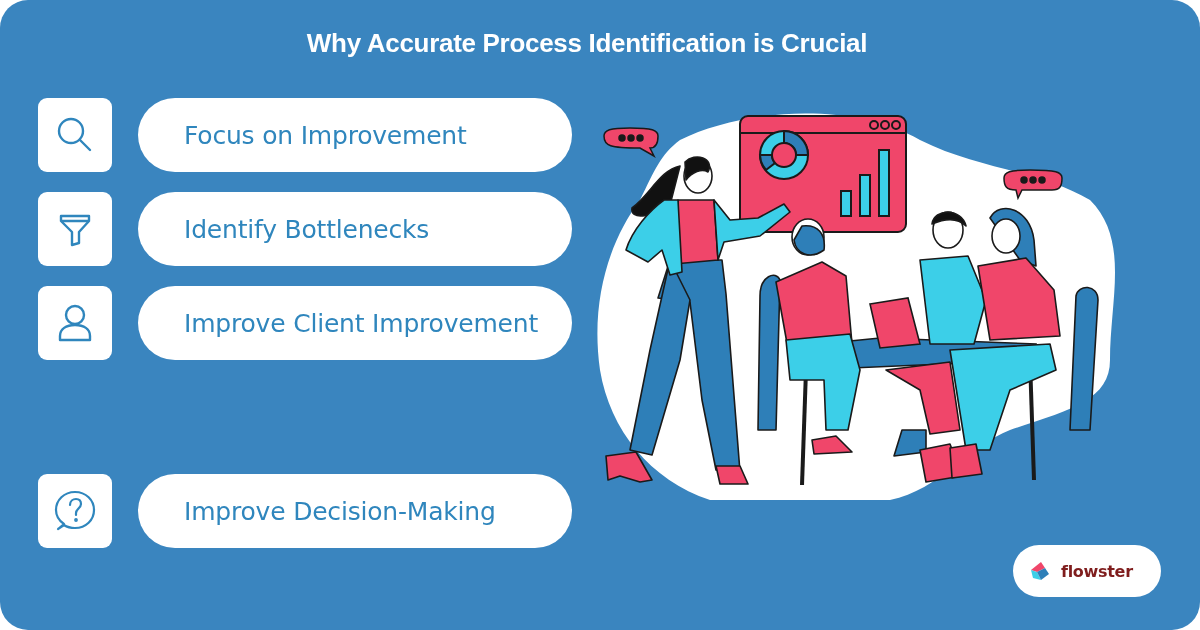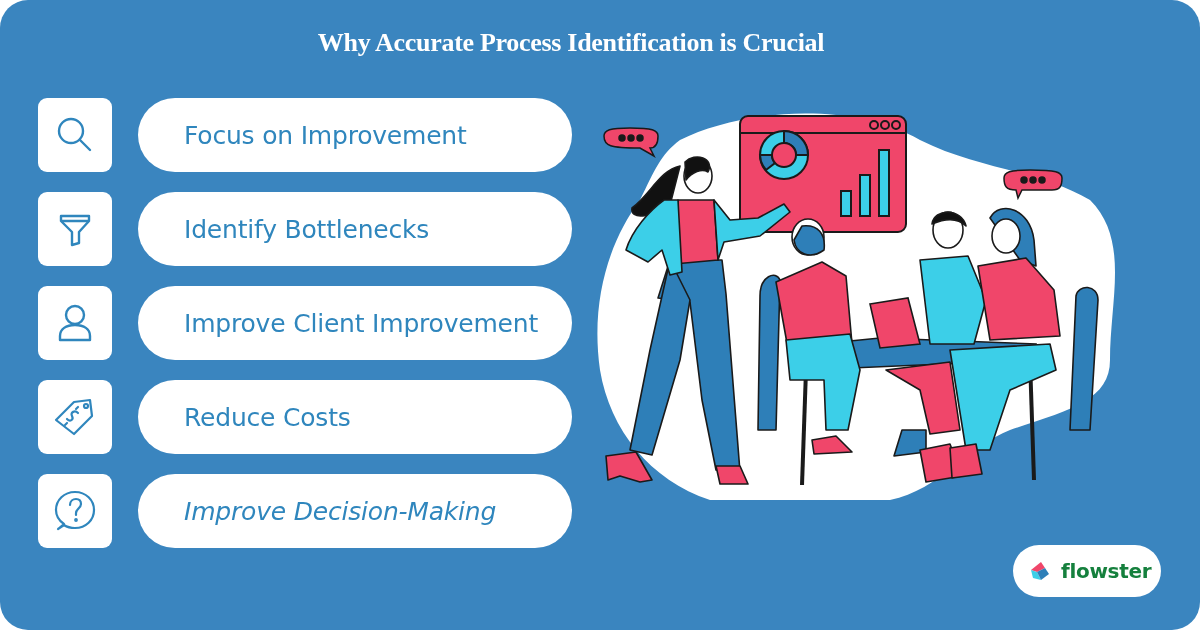--- a/index.html
+++ b/index.html
@@ -3,23 +3,23 @@
   <meta charset="utf-8">
   <style>
     * { box-sizing: border-box; margin: 0; padding: 0; }
     html, body { width: 1200px; height: 630px; background: #ffffff; overflow: hidden; }
     body { font-family: "Liberation Sans", sans-serif; }
     .canvas {
       position: absolute; left: 0; top: 0; width: 1200px; height: 630px;
       background: #3a85bf; border-radius: 28px; overflow: hidden;
     }
     .title {
-      position: absolute; left: 0; width: 1142px; top: 28px; text-align: center;
+      position: absolute; left: 16px; width: 1142px; top: 28px; text-align: center;
       color: #ffffff; font-weight: bold; font-size: 26px; letter-spacing: -0.3px;
-      font-family: Liberation Serif, serif;
+      font-family: Liberation Sans, sans-serif;
     }
     .row { position: absolute; left: 38px; height: 94px; width: 534px; padding-left: 20px; }
     .icon-box {
       position: absolute; left: 0; top: 0; width: 74px; height: 74px;
       background: #ffffff; border-radius: 9px;
       display: flex; align-items: center; justify-content: center;
     }
     .icon-box svg { width: 46px; height: 46px; }
     .pill {
       position: absolute; left: 100px; top: 0; width: 434px; height: 74px;
@@ -27,21 +27,21 @@
       display: flex; align-items: center; padding-left: 46px;
       color: #2f86bd; font-size: 25px; font-family: "DejaVu Sans", sans-serif;
       letter-spacing: -0.2px;
     }
     .illus { position: absolute; left: 590px; top: 100px; width: 540px; height: 400px; }
     .logo {
       position: absolute; left: 1013px; top: 545px; width: 148px; height: 52px;
       background: #ffffff; border-radius: 26px;
       display: flex; align-items: center; padding-left: 14px; gap: 8px;
     }
-    .logo-text { font-family: "DejaVu Sans", sans-serif; font-weight: bold; font-size: 20px; color: #15803d; letter-spacing: -0.3px; }
+    .logo-text { font-family: "DejaVu Sans", sans-serif; font-weight: bold; font-size: 16px; color: #7f1d1d; letter-spacing: -0.3px; }
   </style>
 </head>
 <body>
 
 <div class="canvas">
 
   <h1 class="title">Why Accurate Process Identification is Crucial</h1>
 
   <div class="row" style="top:98px;">
     <div class="icon-box">
@@ -66,34 +66,22 @@
   <div class="row" style="top:286px;">
     <div class="icon-box">
       <svg viewBox="0 0 46 46" fill="none" stroke="#2f86bd" stroke-width="2.4" stroke-linejoin="round">
         <circle cx="23" cy="15" r="9"></circle>
         <path d="M8 40 V36 C8 29 14 25 23 25 C32 25 38 29 38 36 V40 Z"></path>
       </svg>
     </div>
     <div class="pill">Improve Client Improvement</div>
   </div>
 
-  <div class="row" style="top:380px;">
-    <div class="icon-box">
-      <svg viewBox="0 0 46 46" fill="none" stroke="#2f86bd" stroke-width="2.2" stroke-linejoin="round" stroke-linecap="round">
-        <path d="M4 26 L22 8 L38 6 L40 22 L22 40 Z"></path>
-        <circle cx="34" cy="12" r="2"></circle>
-        <path d="M26 19 C23 16 18 18 20 22 C22 26 18 28 15 25"></path>
-        <line x1="24" y1="15" x2="26" y2="13"></line>
-        <line x1="15" y1="29" x2="13" y2="31"></line>
-      </svg>
-    </div>
-    <div class="pill">Reduce Costs</div>
-  </div>
 
-  <div class="row" style="top:474px;font-style:italic;">
+  <div class="row" style="top:474px;">
     <div class="icon-box">
       <svg viewBox="0 0 46 46" fill="none" stroke="#2f86bd" stroke-width="2.2" stroke-linejoin="round" stroke-linecap="round">
         <path d="M12 36 C6 32 4 27 4 22 C4 12 12 4 23 4 C34 4 42 12 42 22 C42 32 34 40 23 40 C19 40 15 39 12 37 L6 41 Z"></path>
         <path d="M18 17 C18 13 21 11 24 11 C27 11 29 13 29 16 C29 20 24 21 24 25 V27"></path>
         <circle cx="24" cy="32" r="0.8" fill="#2f86bd"></circle>
       </svg>
     </div>
     <div class="pill">Improve Decision-Making</div>
   </div>
 

